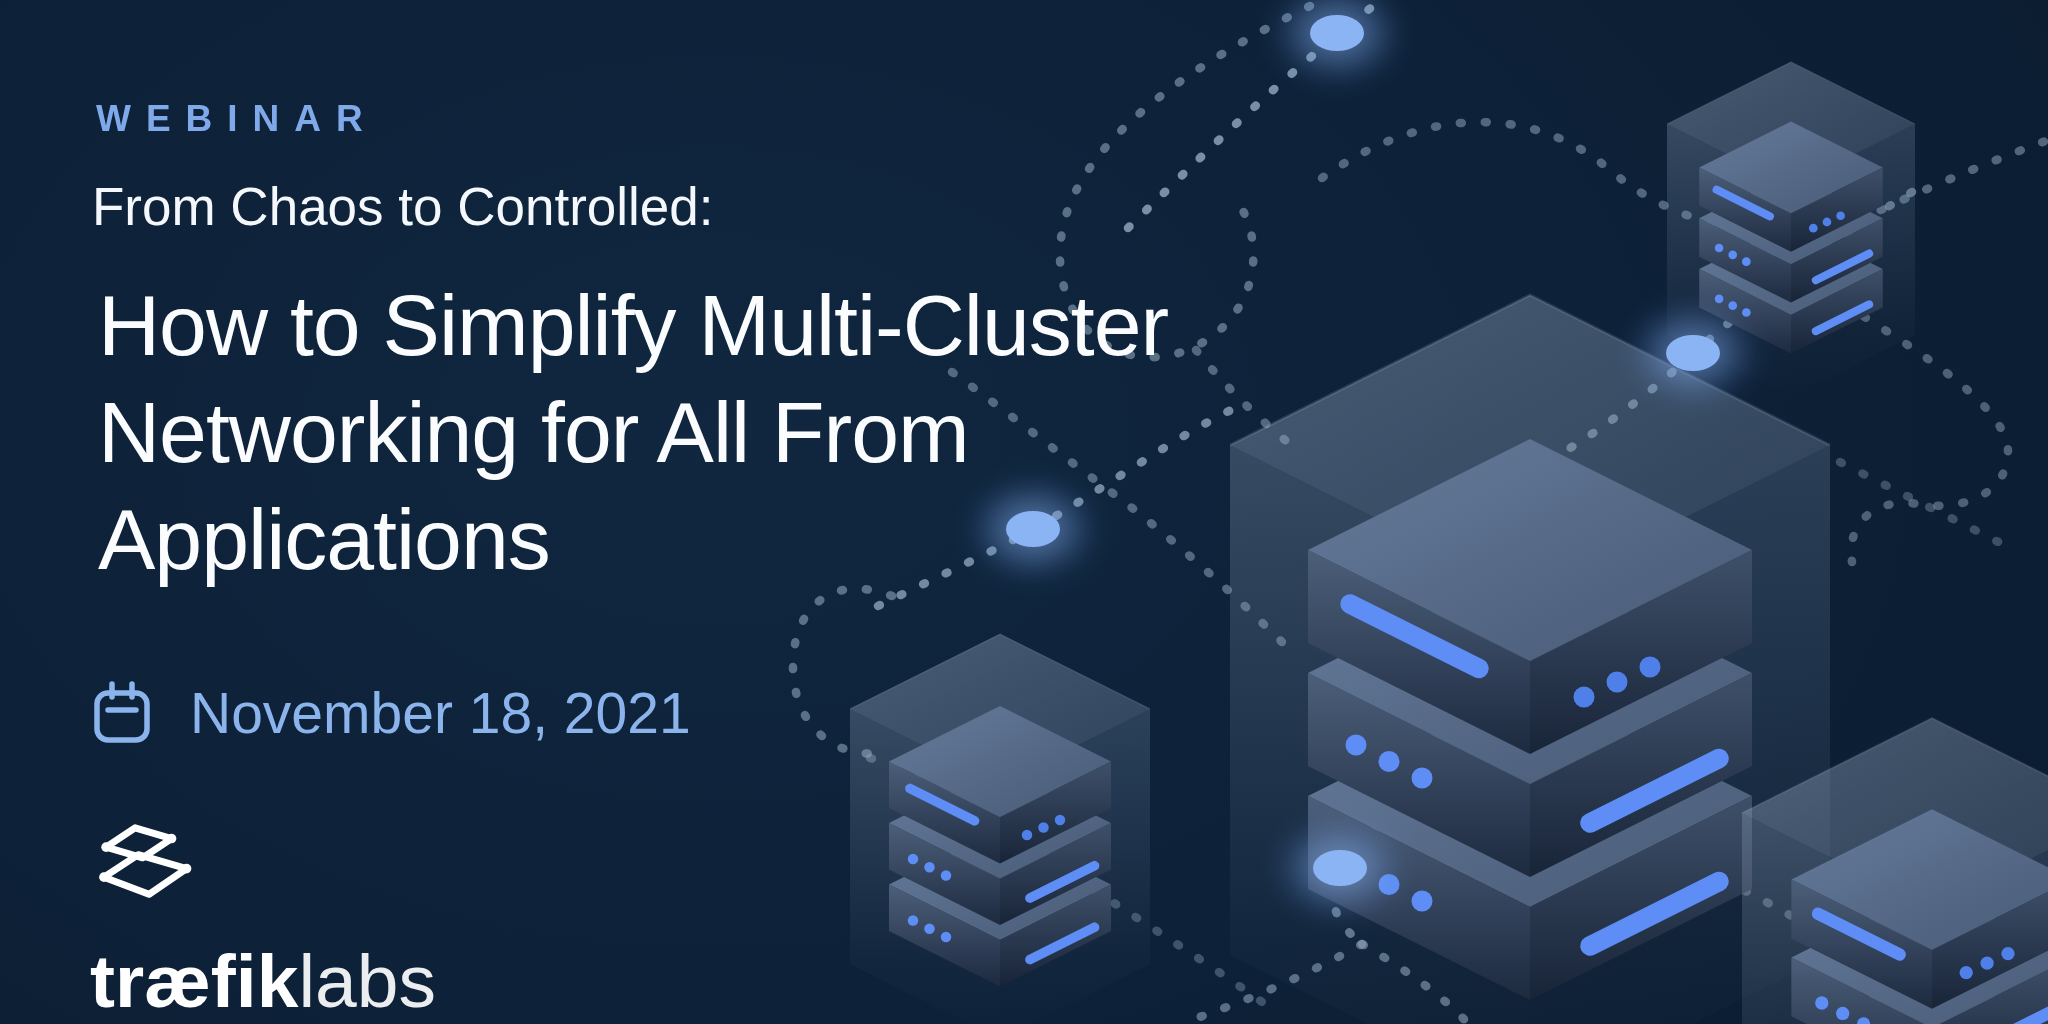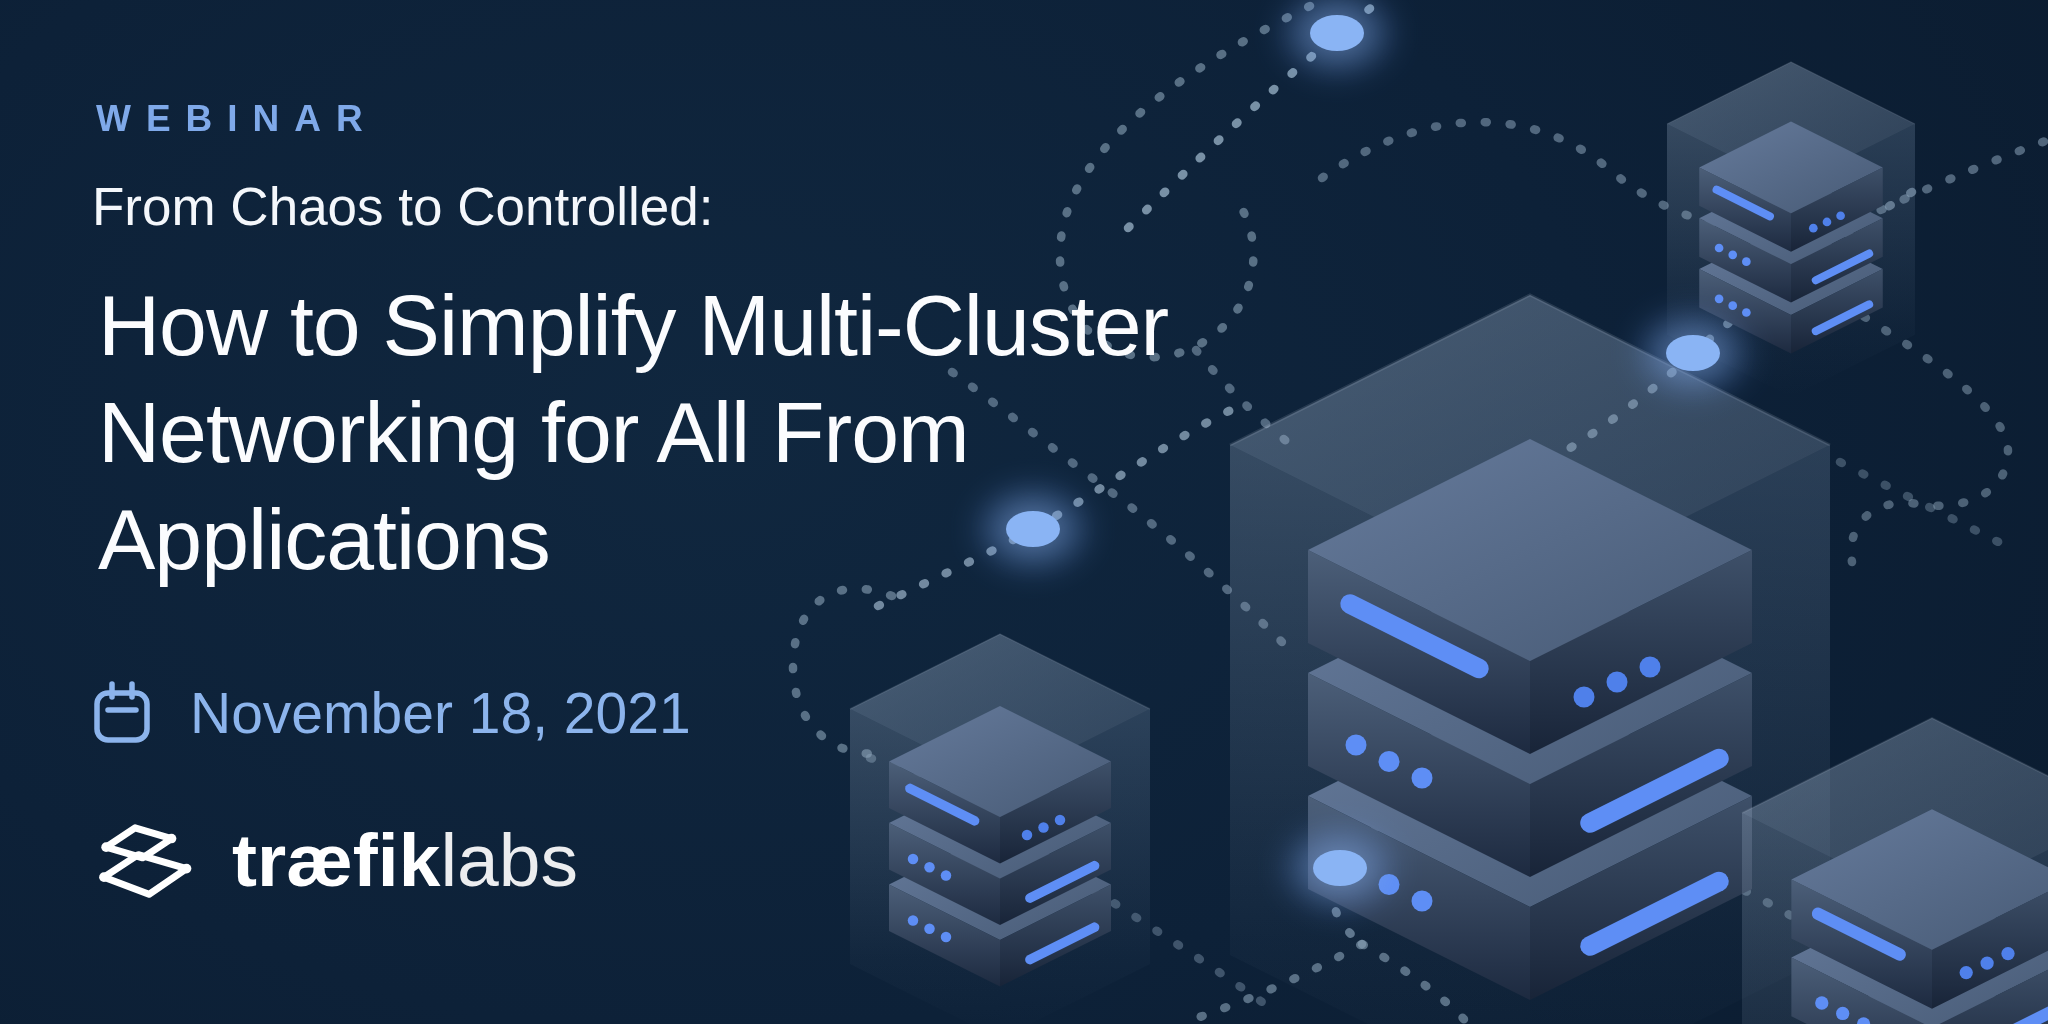--- a/index.html
+++ b/index.html
@@ -29,21 +29,21 @@
     color:#fbfcfe;
   }
   .date-row{
     position:absolute;left:92px;top:656px;
     display:flex;align-items:flex-start;gap:38px;margin-top:24px;
   }
   .date-row .cal{width:60px;height:66px;flex:0 0 auto;}
   .date-text{font-size:57px;font-weight:400;color:#8cb4ec;}
   .logo-row{
     position:absolute;left:90px;top:806px;
-    display:flex;align-items:center;gap:24px;
+    display:flex;align-items:flex-start;gap:24px;flex-direction:column;
   }
   .logo-mark{width:118px;height:108px;flex:0 0 auto;}
   .logo-text{font-size:75px;color:#ffffff;letter-spacing:0;}
   .logo-text .bold{font-weight:700;}
   .logo-text .light{font-weight:400;opacity:.92;}
 </style>
 </head>
 <body>
 
 <div class="banner">

